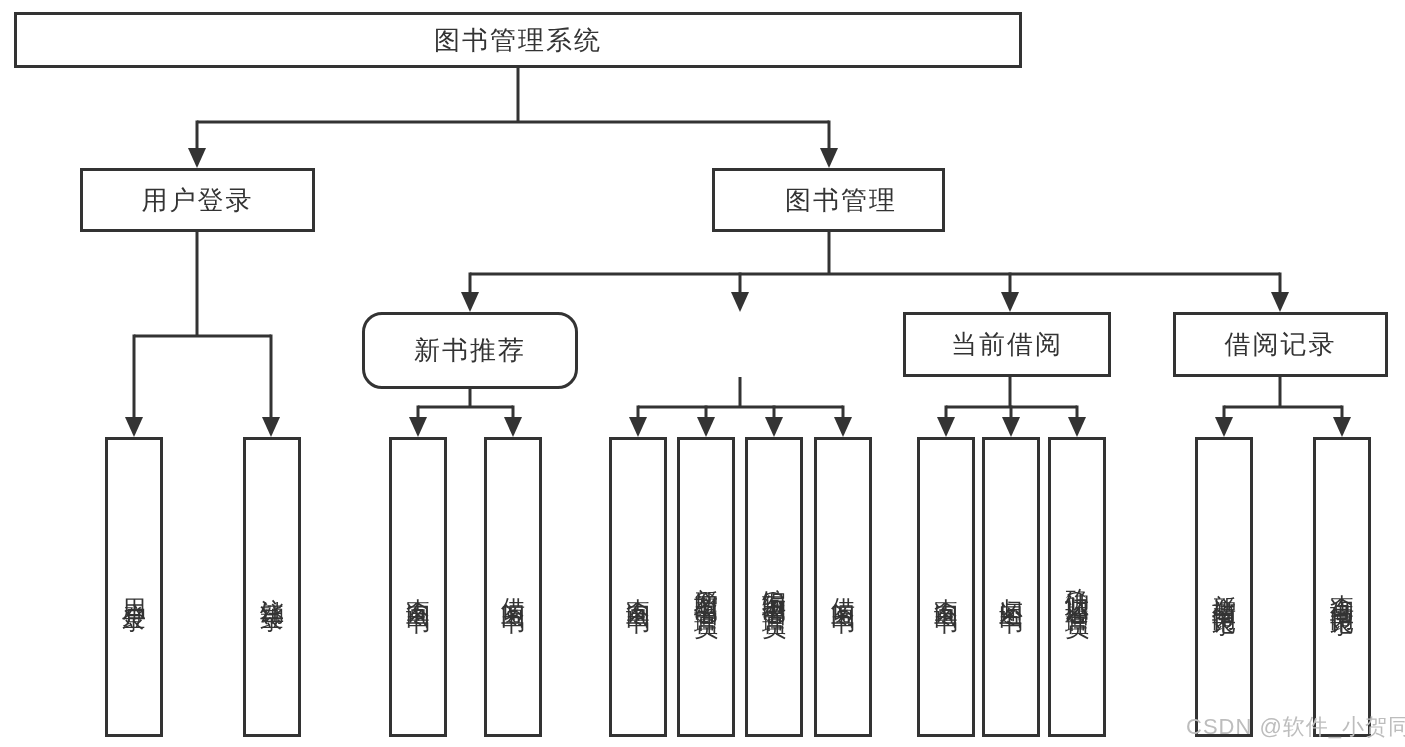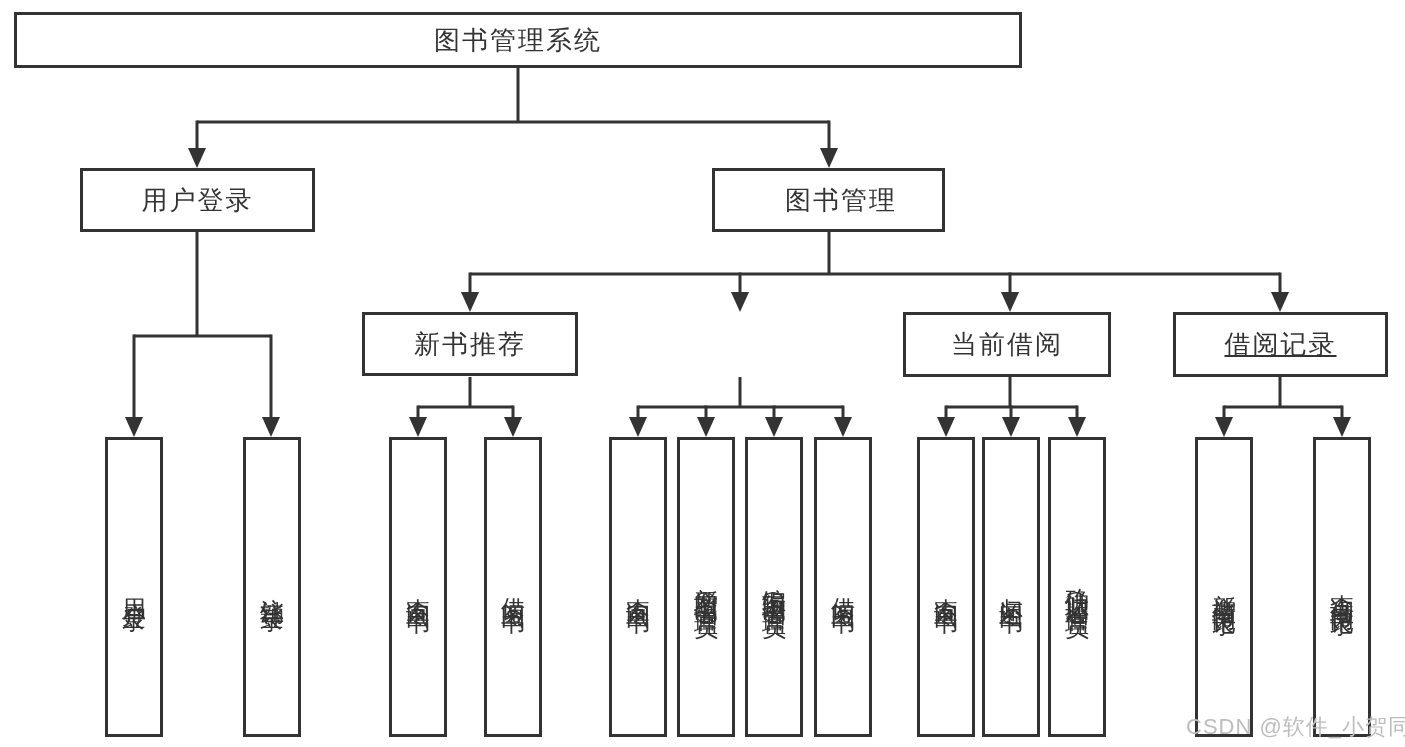--- a/index.html
+++ b/index.html
@@ -120,23 +120,23 @@
     <polygon points="1215,417 1233,417 1224,437" fill="#333333" stroke="none"></polygon>
     <path d="M1342 405.5 V418"></path>
     <polygon points="1333,417 1351,417 1342,437" fill="#333333" stroke="none"></polygon>
   </svg>
 
   <div class="node h-node" style="left:14px;top:12px;width:1008px;height:56px;">图书管理系统</div>
 
   <div class="node h-node" style="left:80px;top:168px;width:235px;height:64px;">用户登录</div>
   <div class="node h-node" style="left:712px;top:168px;width:233px;height:64px;padding-left:25px;">图书管理</div>
 
-  <div class="node h-node" style="left:362px;top:312px;width:216px;height:64px;">新书推荐</div>
+  <div class="node h-node" style="left:362px;top:312px;width:216px;height:77px;border-radius:20px;">新书推荐</div>
   <div class="node h-node" style="left:903px;top:312px;width:208px;height:65px;">当前借阅</div>
-  <div class="node h-node" style="left:1173px;top:312px;width:215px;height:65px;text-decoration:underline;">借阅记录</div>
+  <div class="node h-node" style="left:1173px;top:312px;width:215px;height:65px;">借阅记录</div>
 
   <div class="node leaf" style="left:105px;">
     <span class="vtext">用户登录</span>
   </div>
   <div class="node leaf" style="left:243px;">
     <span class="vtext">注销登录</span>
   </div>
 
   <div class="node leaf" style="left:389px;">
     <span class="vtext">查询图书</span>

